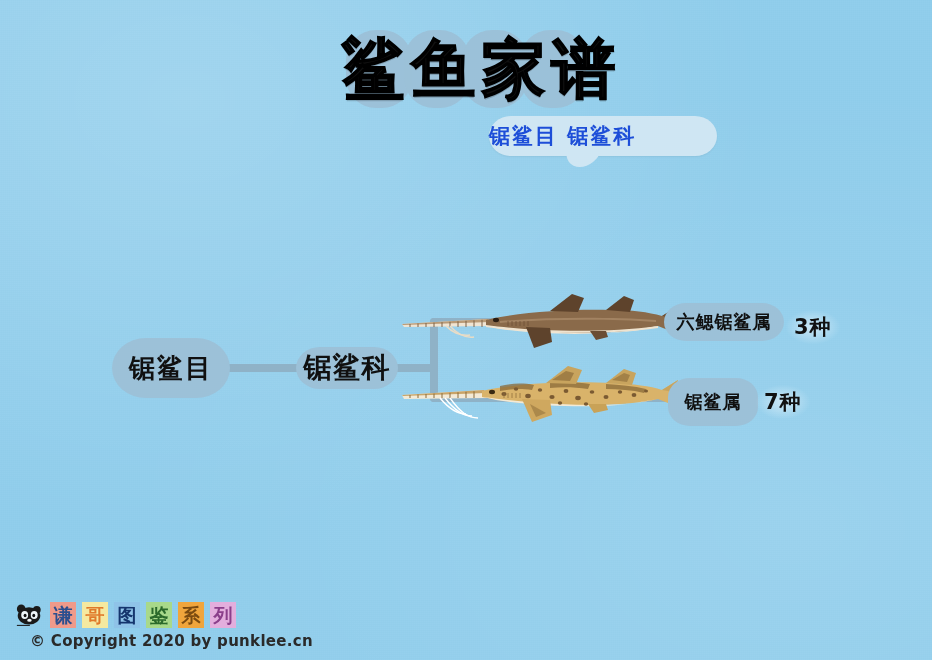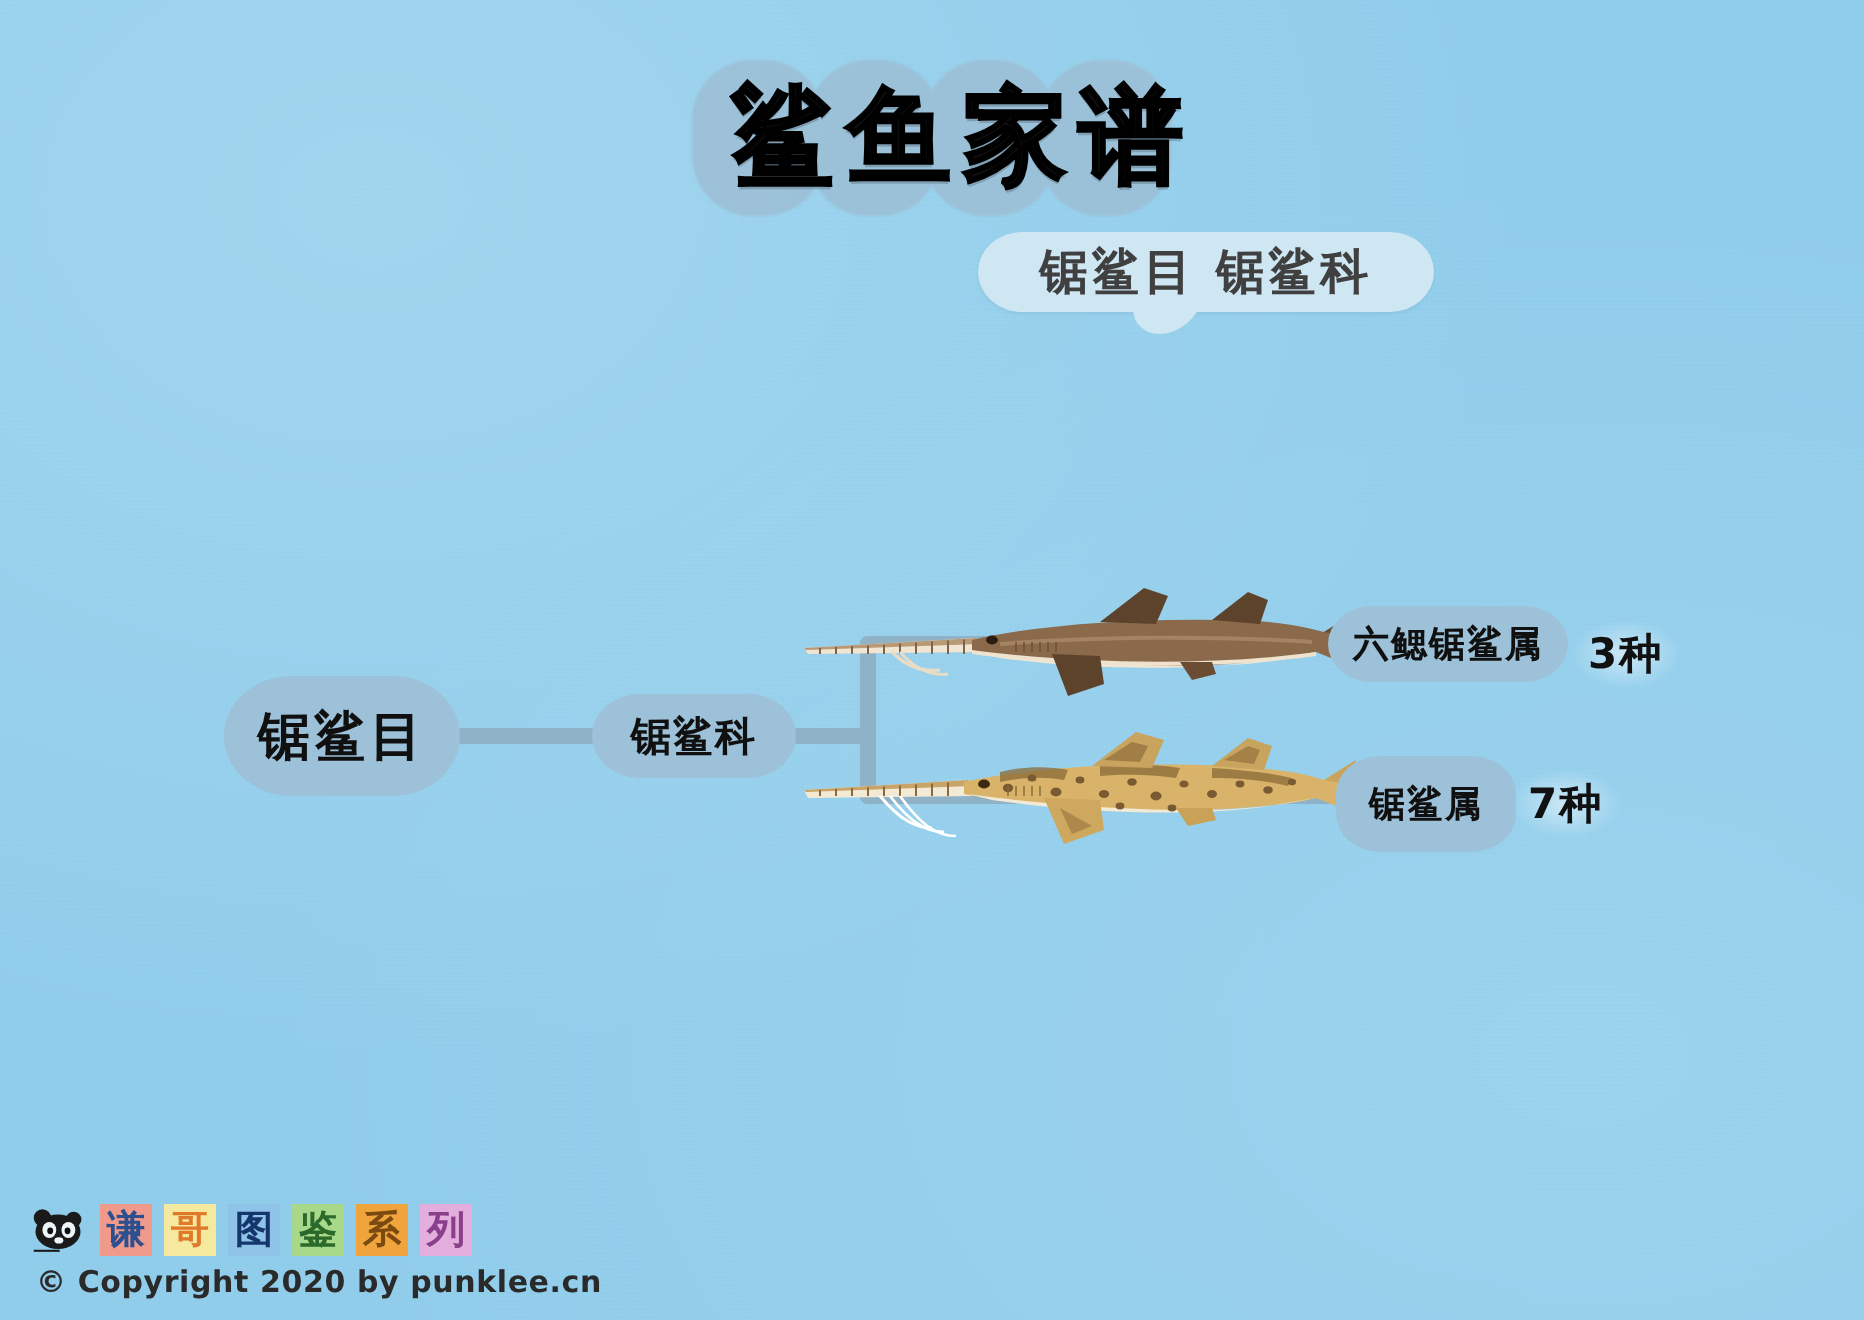--- a/index.html
+++ b/index.html
@@ -49,21 +49,21 @@
     border-radius: 30px;
     margin: 0 -4px;
     filter: blur(0.4px);
     opacity: .95;
   }
   #title-text {
     position: relative;
     display: inline-block;
     font-family: "DejaVu Sans", "Liberation Sans", sans-serif;
     font-weight: 900;
-    font-size: 52px;
+    font-size: 64px;
     letter-spacing: 6px;
     color: #111;
     line-height: 82px;
     text-shadow: 0 2px 0 rgba(0,0,0,.18);
     margin-left: 31px;
     -webkit-text-stroke: 1.5px #000;
   }
 
   
   #subtitle-bubble {
@@ -81,24 +81,24 @@
     width: 34px; height: 18px;
     background: #cfe6f3;
     border-radius: 0 0 18px 18px;
     transform: skewX(-14deg);
   }
   #subtitle-text {
     position: absolute;
     left: 0; right: 0; top: 0;
     height: 40px;
     line-height: 40px;
-    text-align: center;
-    font-size: 24px;
+    text-align: left;
+    font-size: 21px;
     letter-spacing: 2px;
-    color: #404040;
+    color: #1d4ed8;
     font-weight: 600;
     z-index: 2;
   }
 
   
   #tree { position: absolute; inset: 0; }
   .connector {
     position: absolute;
     background: #8fb2c7;
   }
@@ -117,21 +117,21 @@
     width: 118px; height: 60px;
     border-radius: 34px / 30px;
     font-size: 26px;
     letter-spacing: 2px;
     text-align: center;
   }
   #node-family {
     left: 296px; top: 347px;
     width: 102px; height: 42px;
     border-radius: 24px / 21px;
-    font-size: 20px;
+    font-size: 28px;
     letter-spacing: 1px;
     text-align: center;
   }
   #node-genus-1 {
     left: 664px; top: 303px;
     width: 120px; height: 38px;
     border-radius: 22px / 19px;
     font-size: 18px;
     letter-spacing: 1px;
   }
@@ -165,21 +165,21 @@
   #brand-row { display: flex; align-items: center; gap: 6px; }
   #panda-logo { width: 30px; height: 26px; }
   .brand-char {
     width: 26px; height: 26px;
     display: flex; align-items: center; justify-content: center;
     font-size: 19px; font-weight: 700;
     line-height: 1;
   }
   #copyright {
     margin-top: 4px;
-    margin-left: 4px;
+    margin-left: 16px;
     font-size: 15px;
     color: #2a2a2a;
     font-weight: 600;
     letter-spacing: .3px;
   }
 </style>
 </head>
 <body>
 
 <div id="stage">

